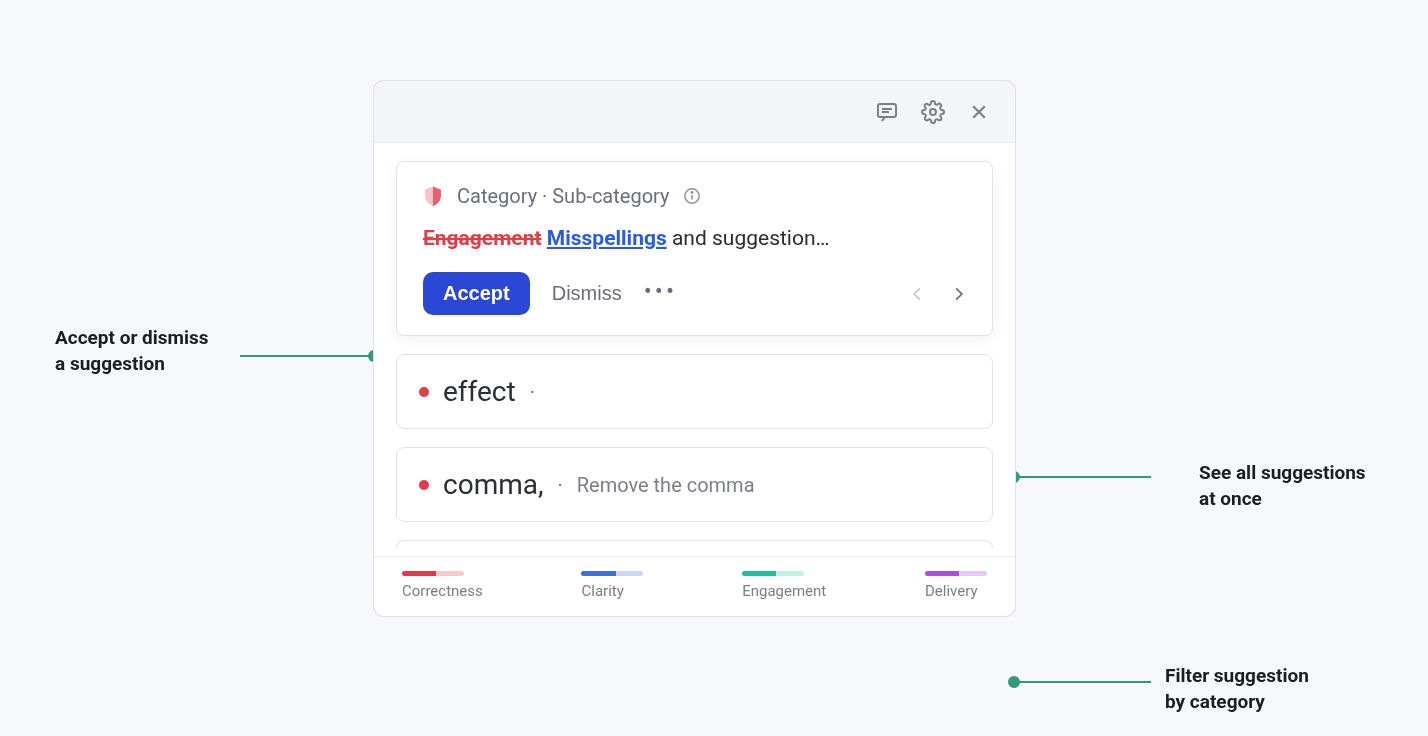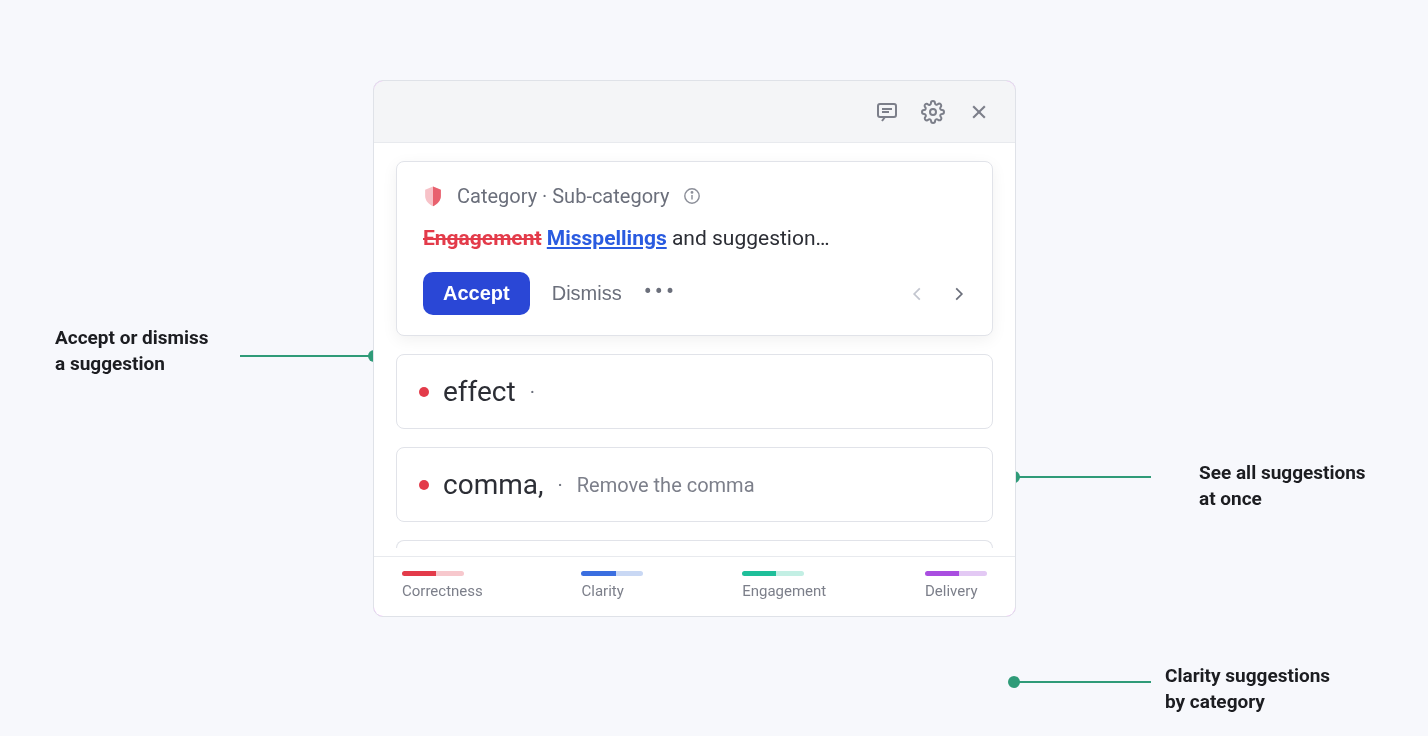--- a/index.html
+++ b/index.html
@@ -233,21 +233,21 @@
 <div class="connector-dot" style="left:368px; top:350px;"></div>
 
 <div class="annotation" style="left:1165px; top:460px;margin-left:34px;">
   <span>See all suggestions</span><br>
   <span>at once</span>
 </div>
 <div class="connector" style="left:1016px; top:476px; width:135px;"></div>
 <div class="connector-dot" style="left:1008px; top:471px;"></div>
 
 <div class="annotation" style="left:1165px; top:663px;">
-  <span>Clarity suggestions</span><br>
+  <span>Filter suggestion</span><br>
   <span>by category</span>
 </div>
 <div class="connector" style="left:1016px; top:681px; width:135px;"></div>
 <div class="connector-dot" style="left:1008px; top:676px;"></div>
 
 <div class="panel">
   <div class="panel-header">
     <div class="header-icon">
       <svg viewBox="0 0 24 24" width="24" height="24" fill="none" stroke="currentColor" stroke-width="2">
         <rect x="3" y="4" width="18" height="13" rx="2"></rect>

